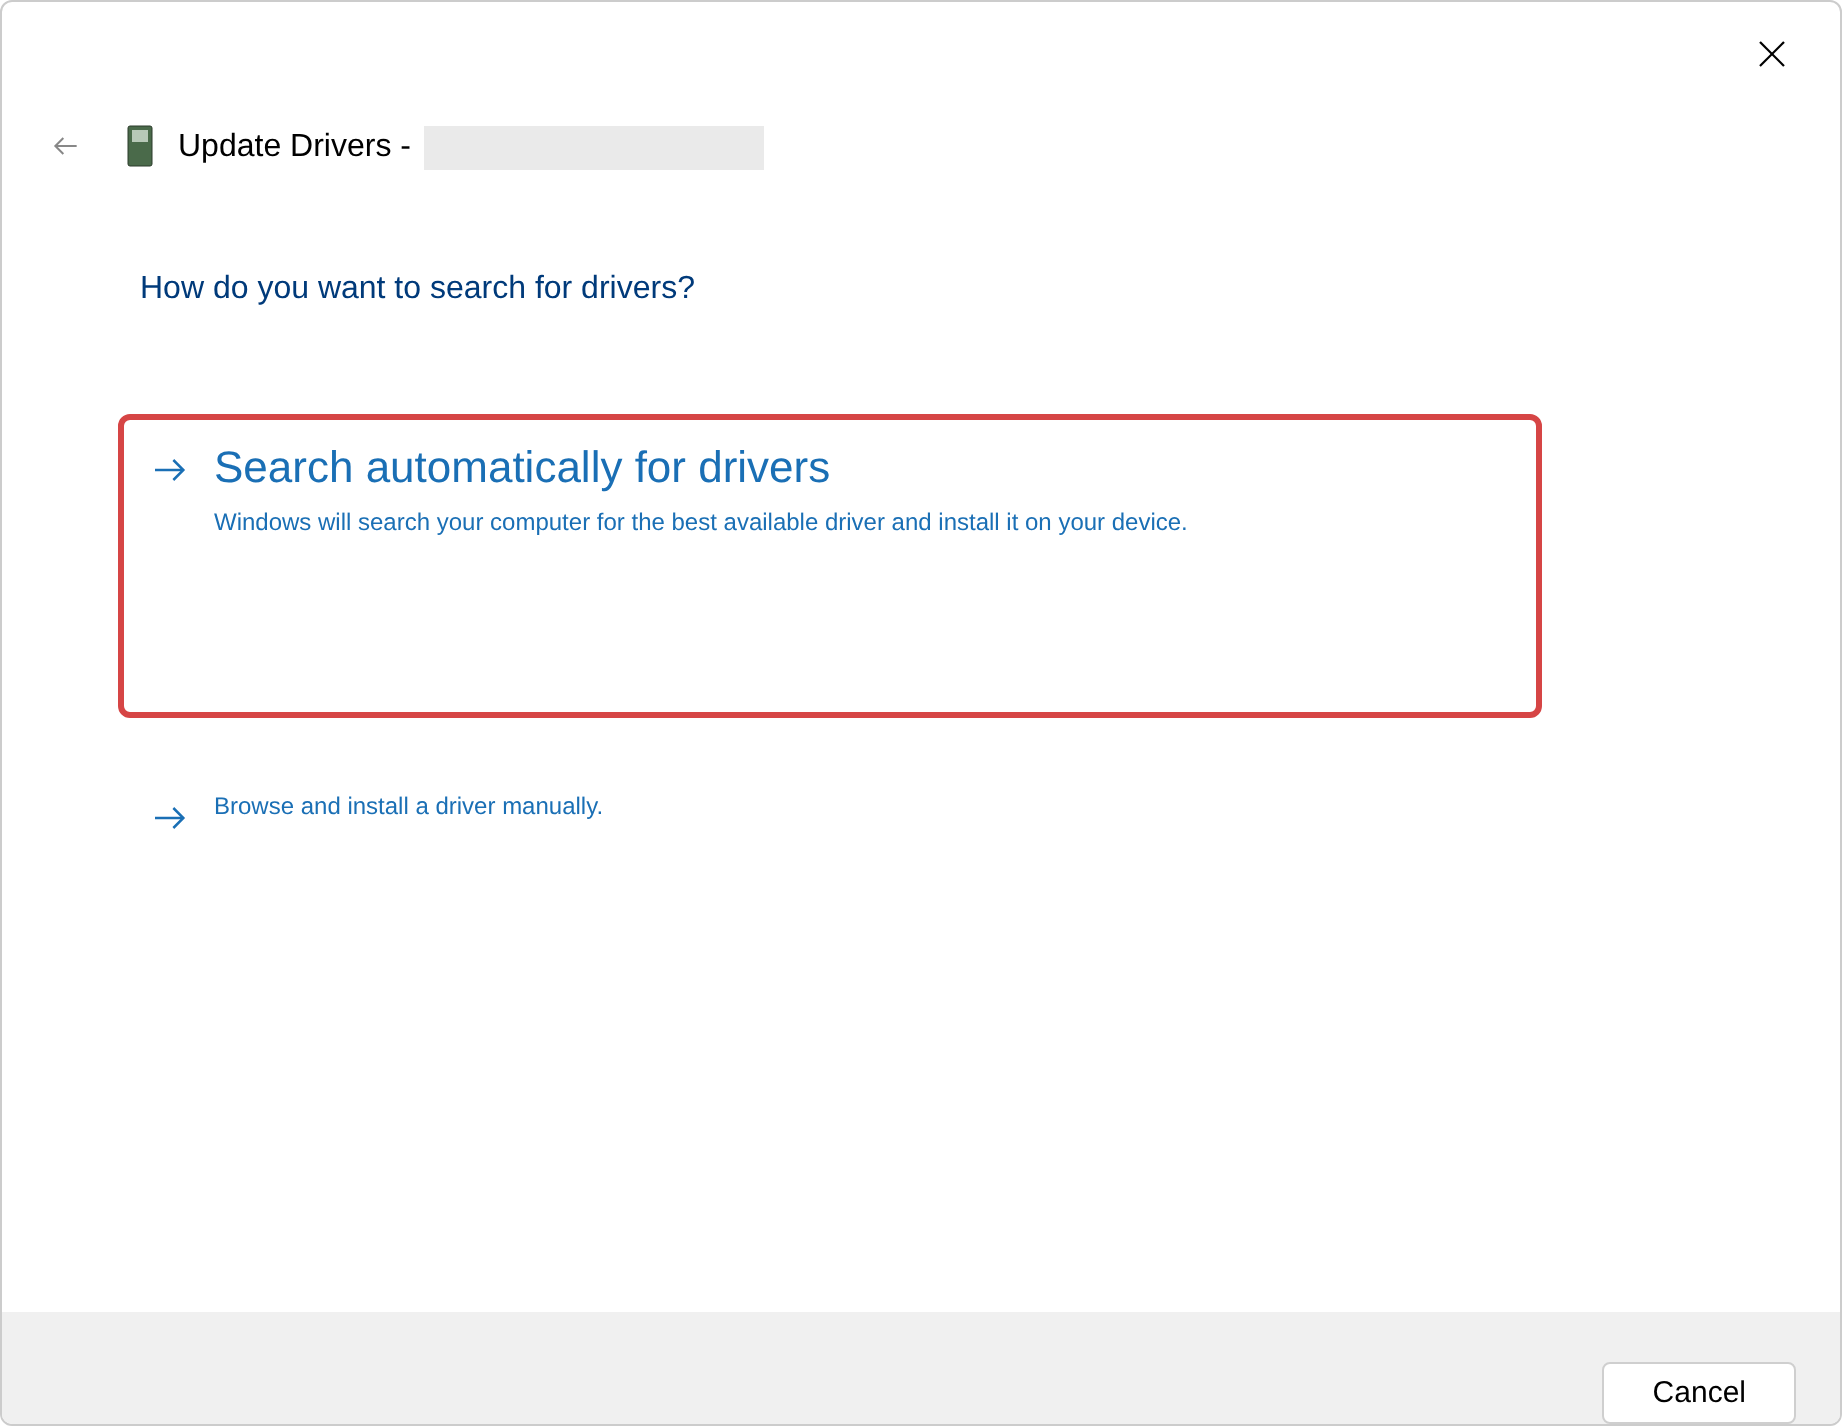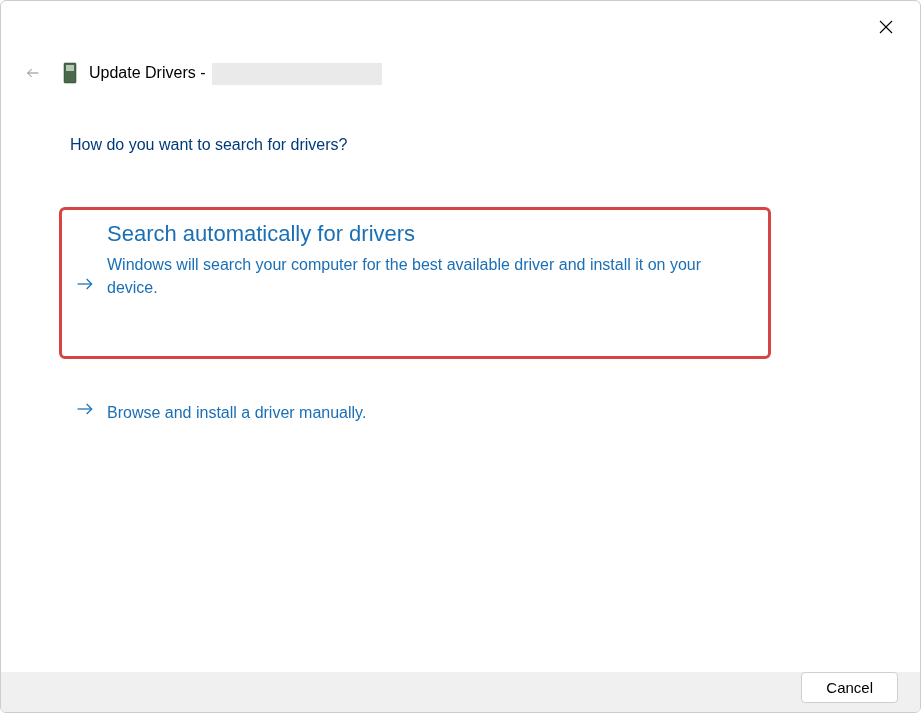--- a/index.html
+++ b/index.html
@@ -78,38 +78,38 @@
       font-weight: 400;
     }
 
     .option {
       position: absolute;
       left: 60px;
       right: 150px;
       cursor: pointer;
       padding: 12px 14px 16px 14px;
     }
-    .option-row { display: flex; align-items: flex-end; }
+    .option-row { display: flex; align-items: flex-start; }
     .option-arrow {
       color: #1a6fb5;
       font-size: 20px;
       margin-right: 12px;
       margin-top: 4px;
       font-weight: 300;
     }
     .option-arrow svg { width: 20px; height: 20px; }
     .option-text { flex: 1; }
     .option-title {
       font-size: 22px;
       color: #1a6fb5;
       font-weight: 400;
       margin-bottom: 6px;
     }
     .option-desc {
-      font-size: 16px;
+      font-size: 12px;
       color: #1a6fb5;
       line-height: 1.45;
     }
 
     .option-1 { top: 208px; }
     .highlight-box {
       position: absolute;
       top: 206px;
       left: 58px;
       width: 712px;
@@ -119,24 +119,24 @@
       pointer-events: none;
     }
 
     .option-2 { top: 382px; }
 
     .footer {
       position: absolute;
       bottom: 0;
       left: 0;
       right: 0;
-      height: 40px;
+      height: 56px;
       background: #f0f0f0;
       display: flex;
-      align-items: flex-start;
+      align-items: flex-end;
       justify-content: flex-end;
       padding-right: 22px;
     }
     .cancel-btn {
       background: #ffffff;
       border: 1px solid #cfcfcf;
       border-radius: 4px;
       padding: 6px 24px;
       font-size: 15px;
       color: #000;

